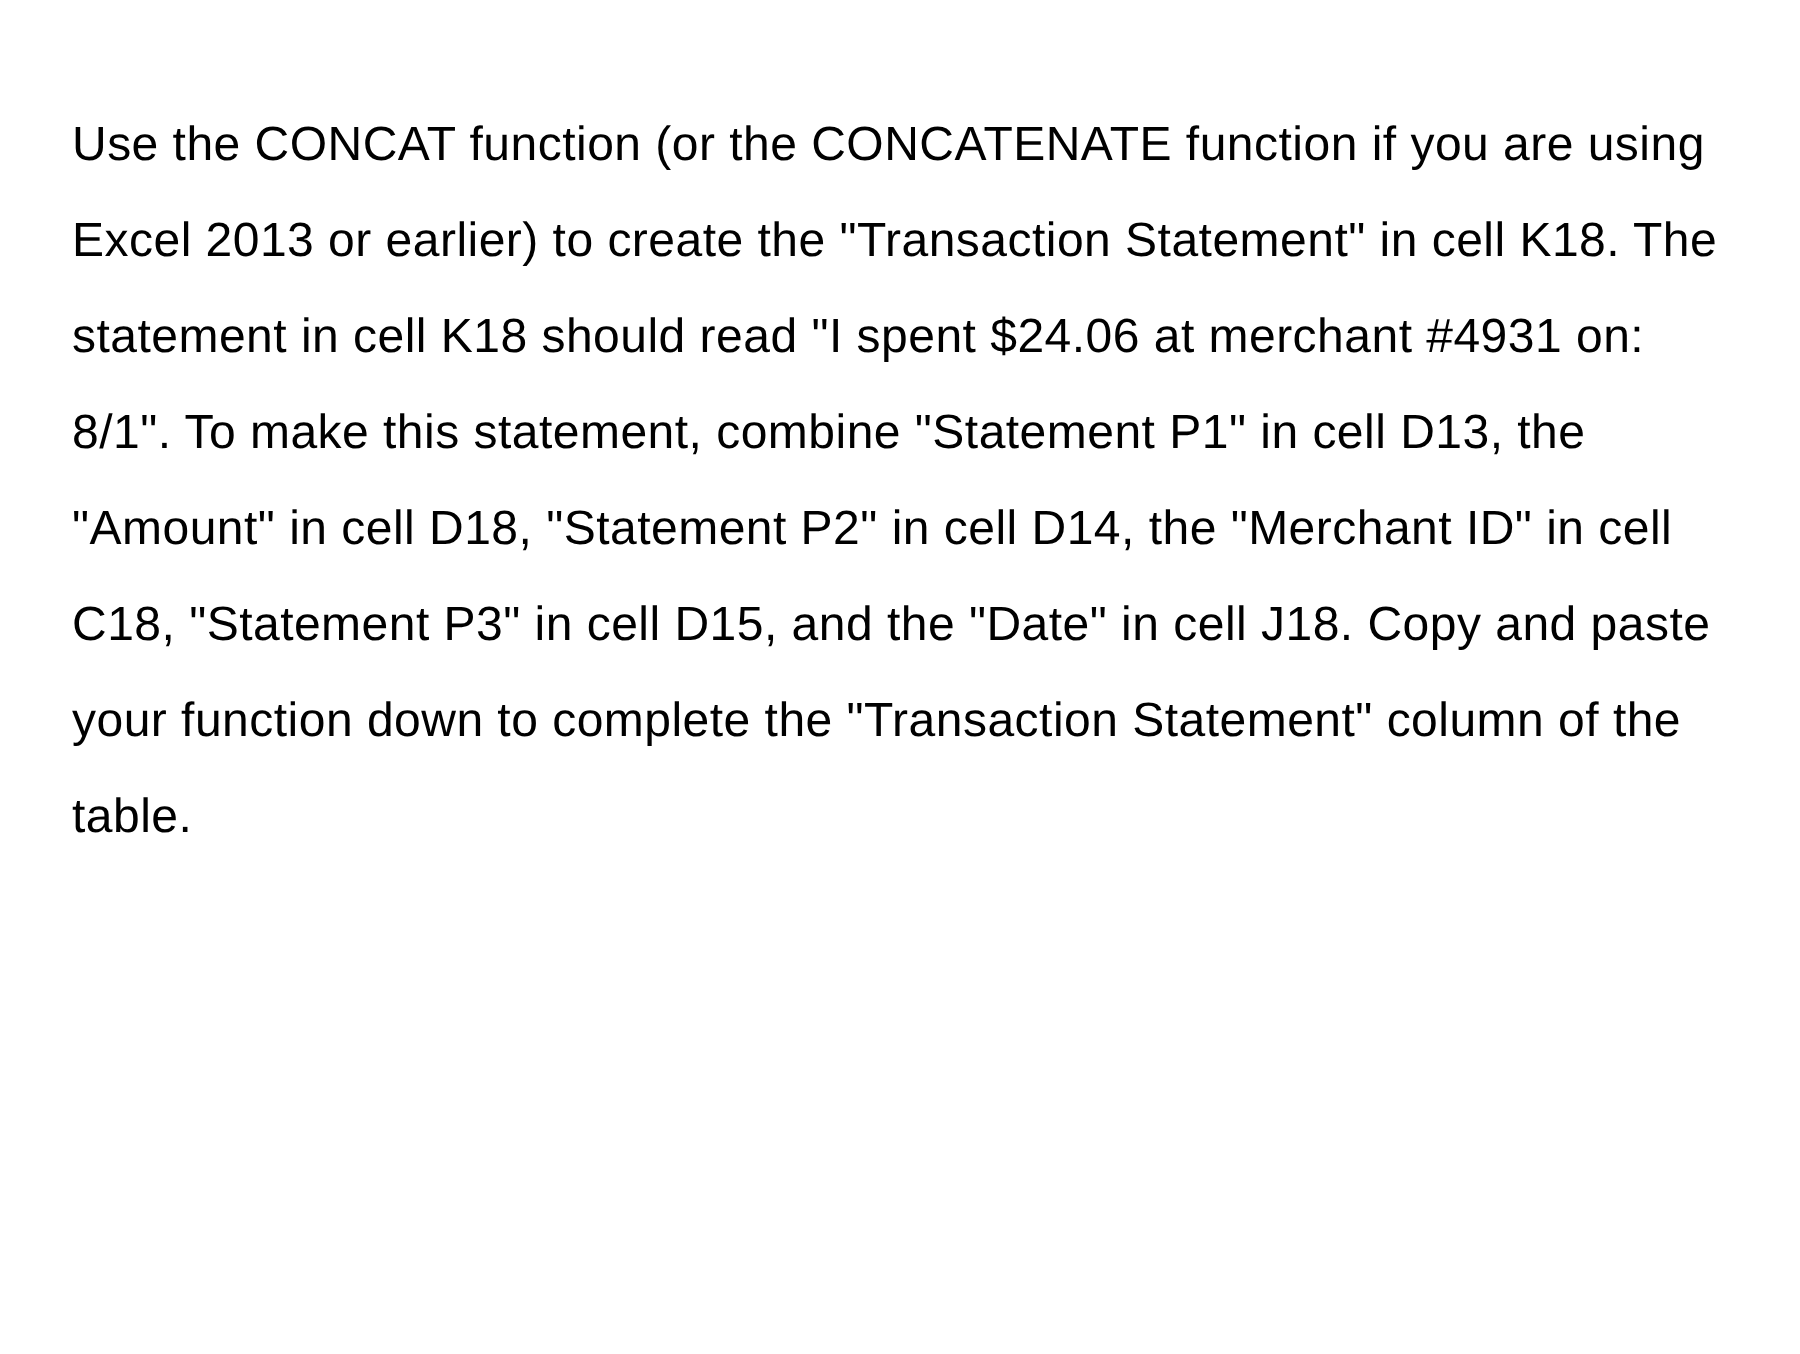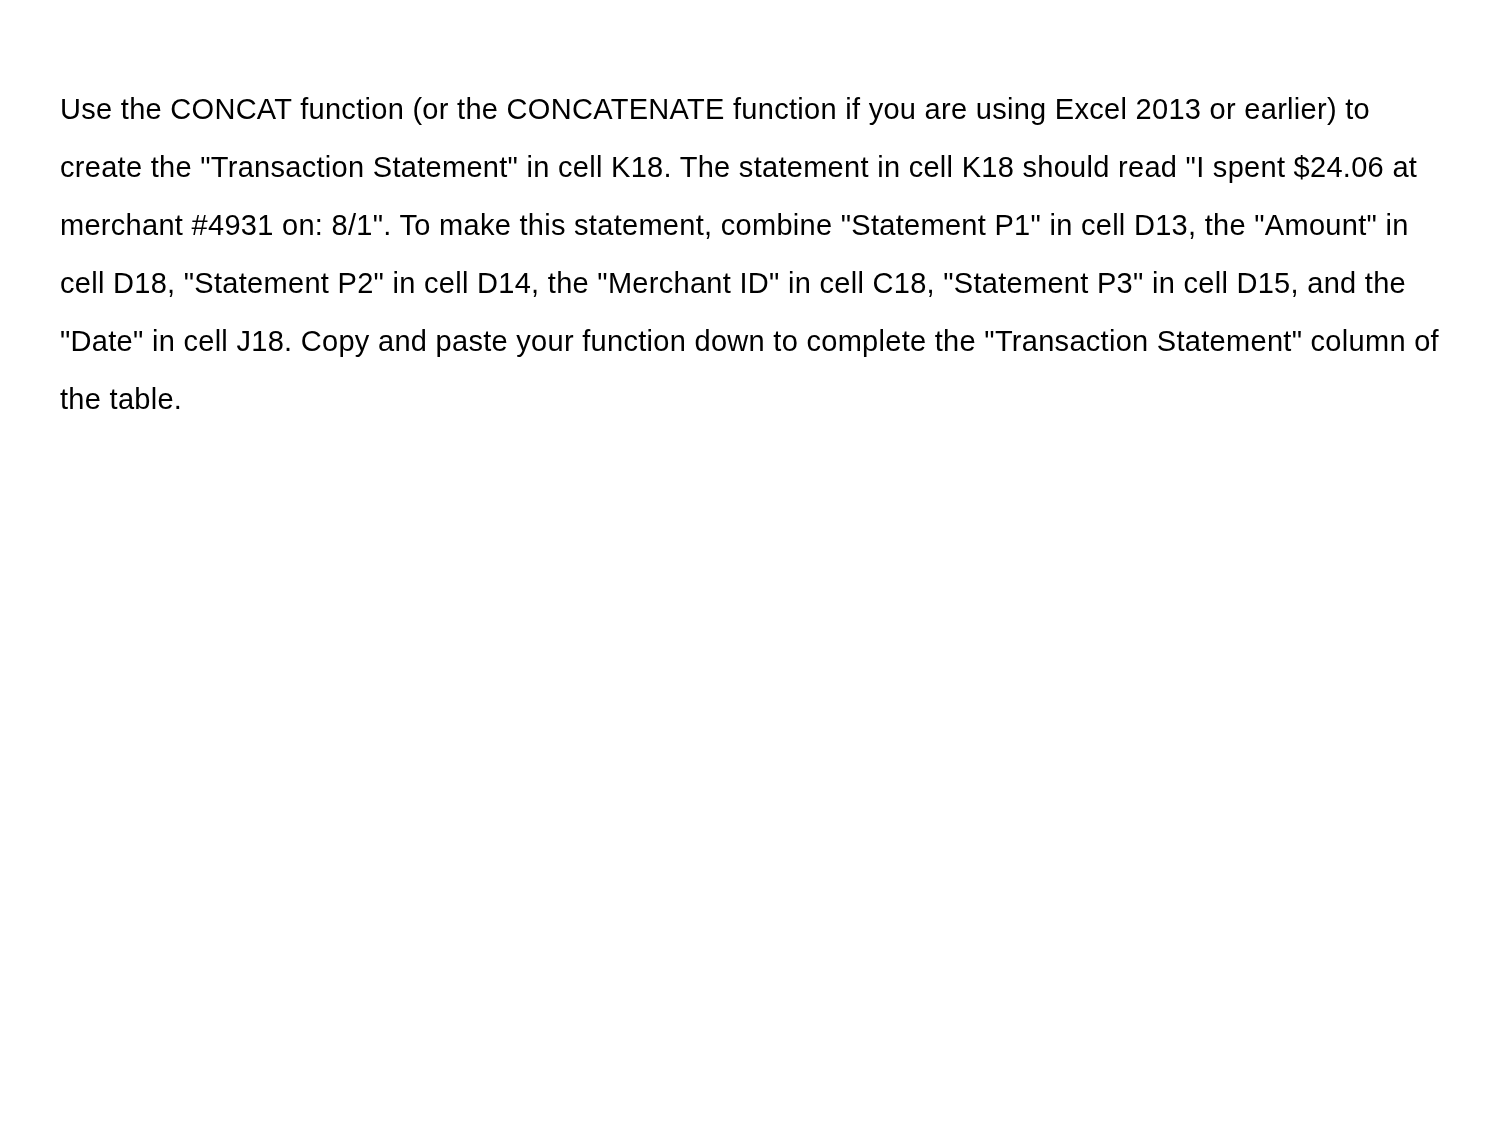--- a/index.html
+++ b/index.html
@@ -9,21 +9,21 @@
     }
     body {
       width: 1500px;
       height: 1128px;
       background: #ffffff;
       font-family: -apple-system, BlinkMacSystemFont, "Segoe UI", Helvetica, Arial, sans-serif;
       color: #000000;
       padding: 80px 60px 60px 60px;
     }
     .paragraph {
-      font-size: 29px;
+      font-size: 40px;
       line-height: 2.0;
       letter-spacing: 0.01em;
       font-weight: 400;
     }
   </style>
 </head>
 <body>
 
 <p class="paragraph">Use the CONCAT function (or the CONCATENATE function if you are using Excel 2013 or earlier) to create the "Transaction Statement" in cell K18. The statement in cell K18 should read "I spent $24.06 at merchant #4931 on: 8/1". To make this statement, combine "Statement P1" in cell D13, the "Amount" in cell D18, "Statement P2" in cell D14, the "Merchant ID" in cell C18, "Statement P3" in cell D15, and the "Date" in cell J18. Copy and paste your function down to complete the "Transaction Statement" column of the table.</p>
 

